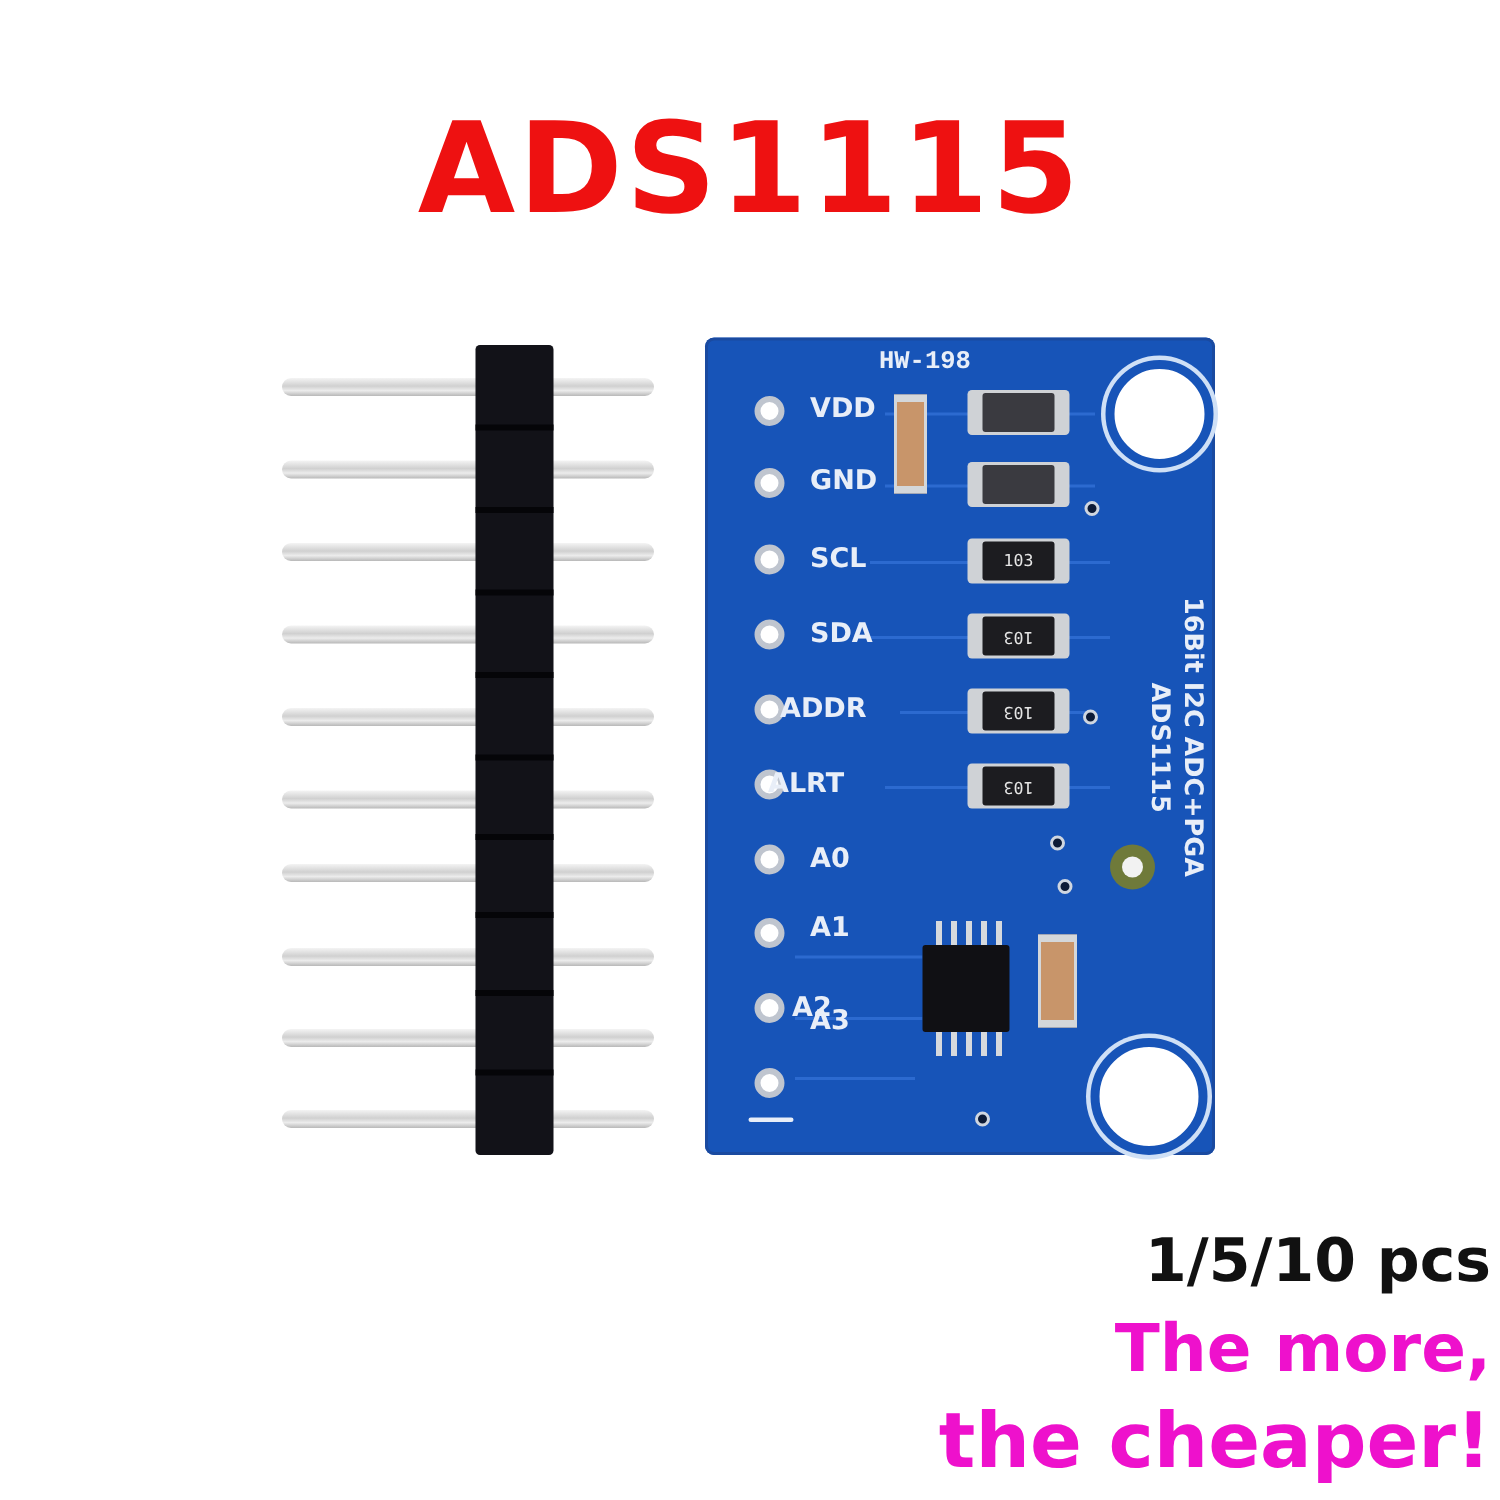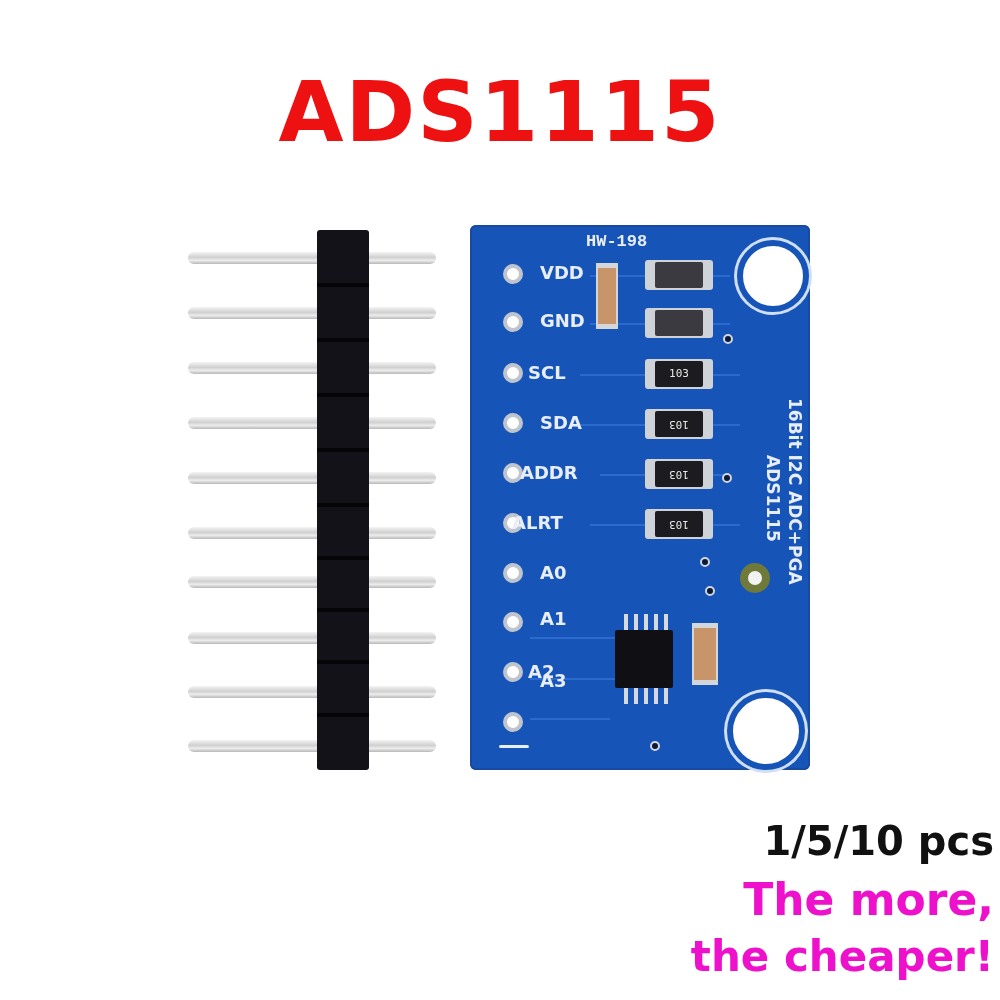--- a/index.html
+++ b/index.html
@@ -67,21 +67,21 @@
 <div class="trace" style="left:590px;top:524px;width:150px"></div>
 <div class="trace" style="left:530px;top:637px;width:85px"></div>
 <div class="trace" style="left:530px;top:678px;width:85px"></div>
 <div class="trace" style="left:530px;top:718px;width:80px"></div>
 
 <div class="pad" style="top:264px"></div>
 <div class="pcb-label" style="left:540px;top:262px">VDD</div>
 <div class="pad" style="top:312px"></div>
 <div class="pcb-label" style="left:540px;top:310px">GND</div>
 <div class="pad" style="top:363px"></div>
-<div class="pcb-label" style="left:528px;top:362px">SCL</div>
+<div class="pcb-label" style="left:540px;top:362px">SCL</div>
 <div class="pad" style="top:413px"></div>
 <div class="pcb-label" style="left:540px;top:412px">SDA</div>
 <div class="pad" style="top:463px"></div>
 <div class="pcb-label" style="left:520px;top:462px">ADDR</div>
 <div class="pad" style="top:513px"></div>
 <div class="pcb-label" style="left:512px;top:512px">ALRT</div>
 <div class="pad" style="top:563px"></div>
 <div class="pcb-label" style="left:540px;top:562px">A0</div>
 <div class="pad" style="top:612px"></div>
 <div class="pcb-label" style="left:540px;top:608px">A1</div>
@@ -133,13 +133,13 @@
 <div class="leg" style="left:654px;top:688px"></div>
 <div class="leg" style="left:664px;top:688px"></div>
 <div class="chip"></div>
 <div class="cap" style="left:692px;top:623px;width:26px;height:62px"></div>
 
 <div class="vert" style="left:805px;top:398px">16Bit I2C ADC+PGA</div>
 <div class="vert" style="left:783px;top:455px">ADS1115</div>
 
 <div class="bottom" style="top:818px;font-size:40px;color:#111111">1/5/10 pcs</div>
 <div class="bottom" style="top:874px;font-size:44px;color:#ee11cc">The more,</div>
-<div class="bottom" style="top:932px;font-size:42px;color:#ee11cc">the cheaper!</div>
+<div class="bottom" style="top:932px;font-size:51px;color:#ee11cc">the cheaper!</div>
 
 </body></html>

